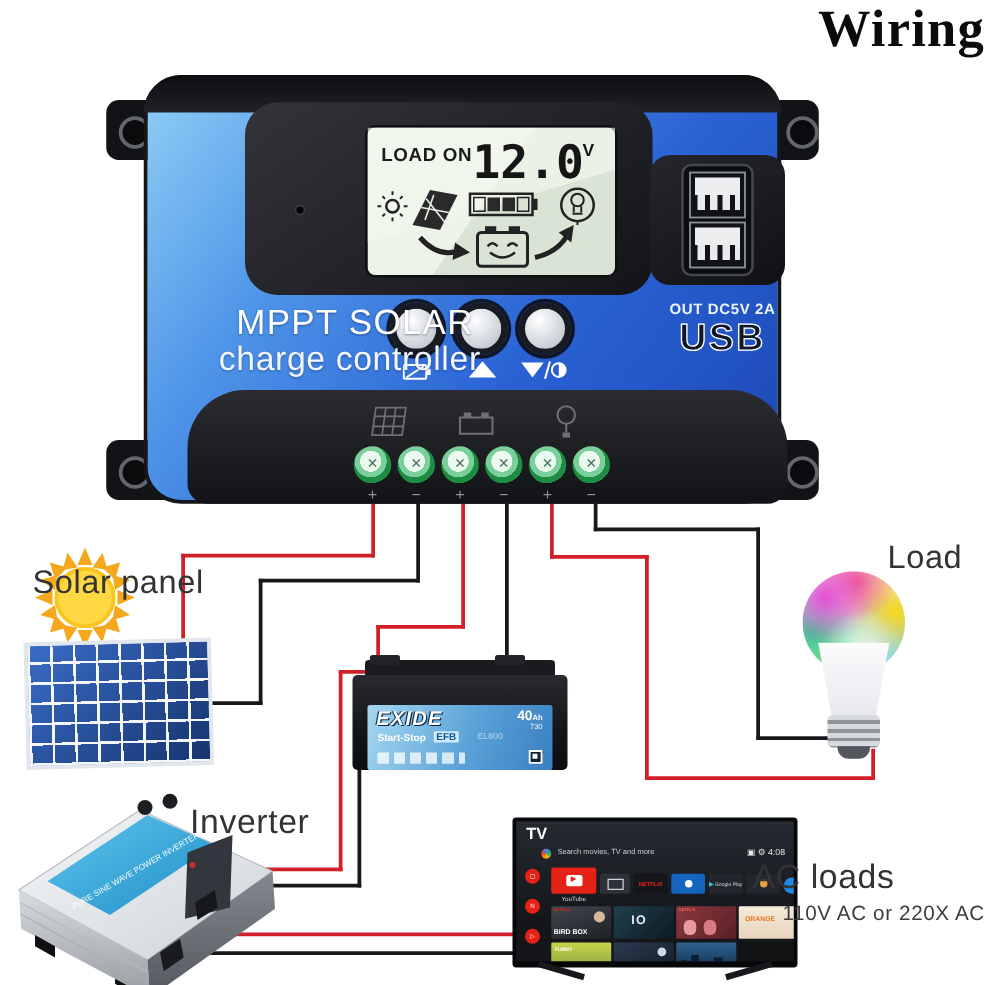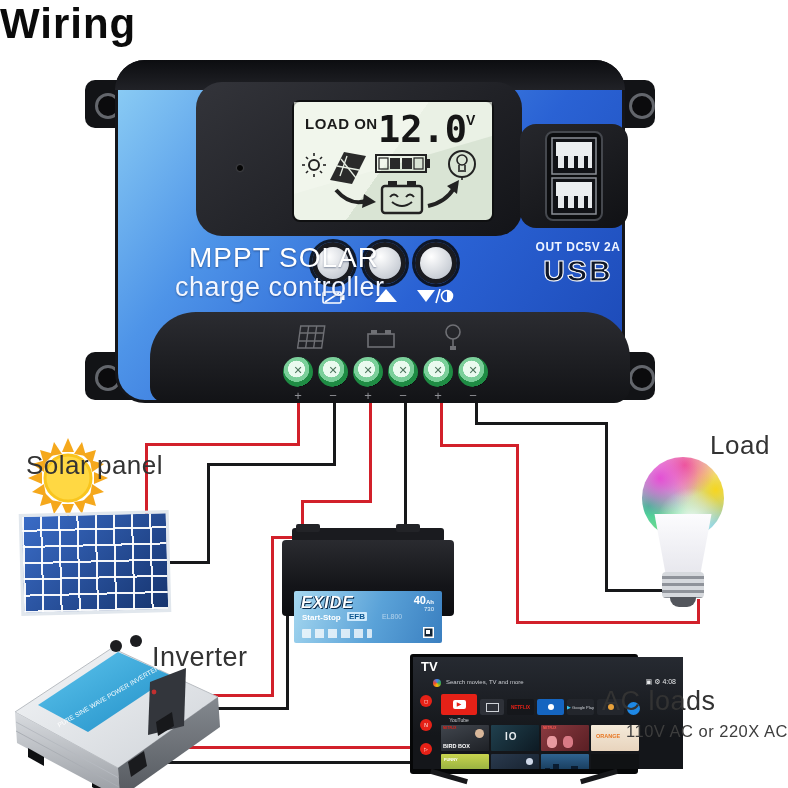--- a/index.html
+++ b/index.html
@@ -1,20 +1,20 @@
 <!DOCTYPE html>
 <html style="--wire_red: #d2202a; --wire_black: #17181a; --controller_blue: #2a62d4; --youtube_red: #e62117; --lcd_green: #e2ebdd; --sun_yellow: #ffd23a;"><head>
 <meta charset="utf-8">
 <style>
   html,body{margin:0;padding:0;}
   body{width:788px;height:788px;position:relative;background:#fff;overflow:hidden;
        font-family:"Liberation Sans",sans-serif;}
   .abs{position:absolute;}
-  .title{position:absolute;left:0;right:0;top:0;text-align:left;font-size:42px;
-         font-weight:bold;color:#0b0b0b;letter-spacing:1px;}
+  .title{position:absolute;left:0;right:0;top:0;text-align:right;font-size:42px;
+         font-weight:bold;color:#0b0b0b;letter-spacing:1px;font-family:Liberation Serif, serif;}
   
   .wire{position:absolute;z-index:1;display:block;}
   .wire.red{background:var(--wire_red,#d2202a);}
   .wire.black{background:var(--wire_black,#17181a);}
   
   .controller{position:absolute;left:85px;top:60px;width:570px;height:345px;z-index:2;}
   .ear{position:absolute;width:62px;height:48px;background:#121316;border-radius:10px;}
   .hole{position:absolute;top:13px;width:20px;height:20px;border-radius:50%;
         background:#0b0b0d;border:3px solid #63666c;}
   .hole-l{left:10px}.hole-r{left:36px}
@@ -58,21 +58,21 @@
           repeating-linear-gradient(0deg,rgba(255,255,255,.95) 0 2px,rgba(255,255,255,0) 2px 16.2px),
           linear-gradient(135deg,#3a6cc7,#16346e);}
   .complabel{position:absolute;color:#333;font-size:26px;letter-spacing:.5px;z-index:5;}
   
   .battery{position:absolute;left:282px;top:524px;width:172px;height:100px;z-index:4;}
   .bat-lid{position:absolute;left:10px;top:4px;width:152px;height:14px;background:#1a1b1f;border-radius:3px;}
   .bat-cap{position:absolute;top:0;width:24px;height:8px;background:#222327;border-radius:2px;}
   .bat-body{position:absolute;left:0;top:16px;width:172px;height:76px;border-radius:4px;
         background:linear-gradient(180deg,#2a2b30 0%,#141519 60%,#0c0d10 100%);}
   .bat-label{position:absolute;left:12px;top:24px;width:148px;height:52px;border-radius:2px;
-        background:linear-gradient(110deg,#a6d8f0 0%,#5aa2d8 55%,#3a7fc0 100%);overflow:hidden;margin-top:27px;}
+        background:linear-gradient(110deg,#a6d8f0 0%,#5aa2d8 55%,#3a7fc0 100%);overflow:hidden;}
   .exide{position:absolute;left:7px;top:3px;font-size:16px;font-weight:bold;font-style:italic;
         color:#fff;text-shadow:1px 1px 0 #0a2a4a,-1px 0 0 #0a2a4a;letter-spacing:1px;}
   .batcap{position:absolute;right:8px;top:3px;color:#fff;font-size:11px;font-weight:bold;}
   .batcap small{font-size:6px;}
   .batrating{position:absolute;right:8px;top:15px;color:#e8f4fc;font-size:6px;}
   .startstop{position:absolute;left:8px;top:22px;color:#fff;font-size:8px;font-weight:bold;}
   .efb{position:absolute;left:53px;top:21px;background:#cfeafc;color:#0b5690;font-size:8px;
         font-weight:bold;padding:0 2px;border-radius:1px;}
   .batmodel{position:absolute;left:88px;top:22px;color:rgba(255,255,255,.55);font-size:7px;}
   .baticons{position:absolute;left:8px;bottom:5px;width:70px;height:9px;
@@ -98,21 +98,21 @@
   .bulbbase{position:absolute;left:34px;top:120px;width:42px;height:26px;border-radius:4px;
       background:repeating-linear-gradient(180deg,#d6d9dd 0 4px,#8f939a 4px 7px);}
   .bulbtip{position:absolute;left:42px;top:145px;width:26px;height:10px;border-radius:0 0 9px 9px;
       background:#53565c;}
   
   .inverter-svg{position:absolute;left:0;top:630px;z-index:4;}
   
   .tv{position:absolute;left:408px;top:650px;width:240px;height:140px;z-index:4;}
   .tv-bezel{position:absolute;left:2px;top:4px;width:228px;height:120px;background:#060708;border-radius:3px;}
   .tv-screen{position:absolute;left:3px;top:3px;width:222px;height:112px;overflow:hidden;
-      background:linear-gradient(180deg,#262a31 0%,#14161a 70%);padding-left:48px;}
+      background:linear-gradient(180deg,#262a31 0%,#14161a 70%);}
   .tv-corner{position:absolute;left:8px;top:2px;color:#fff;font-size:13px;font-weight:bold;}
   .gdot{position:absolute;left:20px;top:22px;width:8px;height:8px;border-radius:50%;
       background:conic-gradient(#4285f4,#34a853,#fbbc05,#ea4335,#4285f4);}
   .tv-search{position:absolute;left:33px;top:22px;color:#c9ccd1;font-size:6px;}
   .tv-time{position:absolute;right:7px;top:21px;color:#e6e8ea;font-size:7px;}
   .sidedot{position:absolute;left:7px;width:12px;height:12px;border-radius:50%;
       background:var(--youtube_red,#e62117);color:#fff;font-size:5px;line-height:12px;text-align:center;}
   .apps{position:absolute;left:28px;top:37px;display:flex;align-items:flex-end;gap:3px;}
   .yt-tile{width:36px;height:21px;background:var(--youtube_red,#e62117);border-radius:2px;
       display:flex;align-items:center;justify-content:center;}

